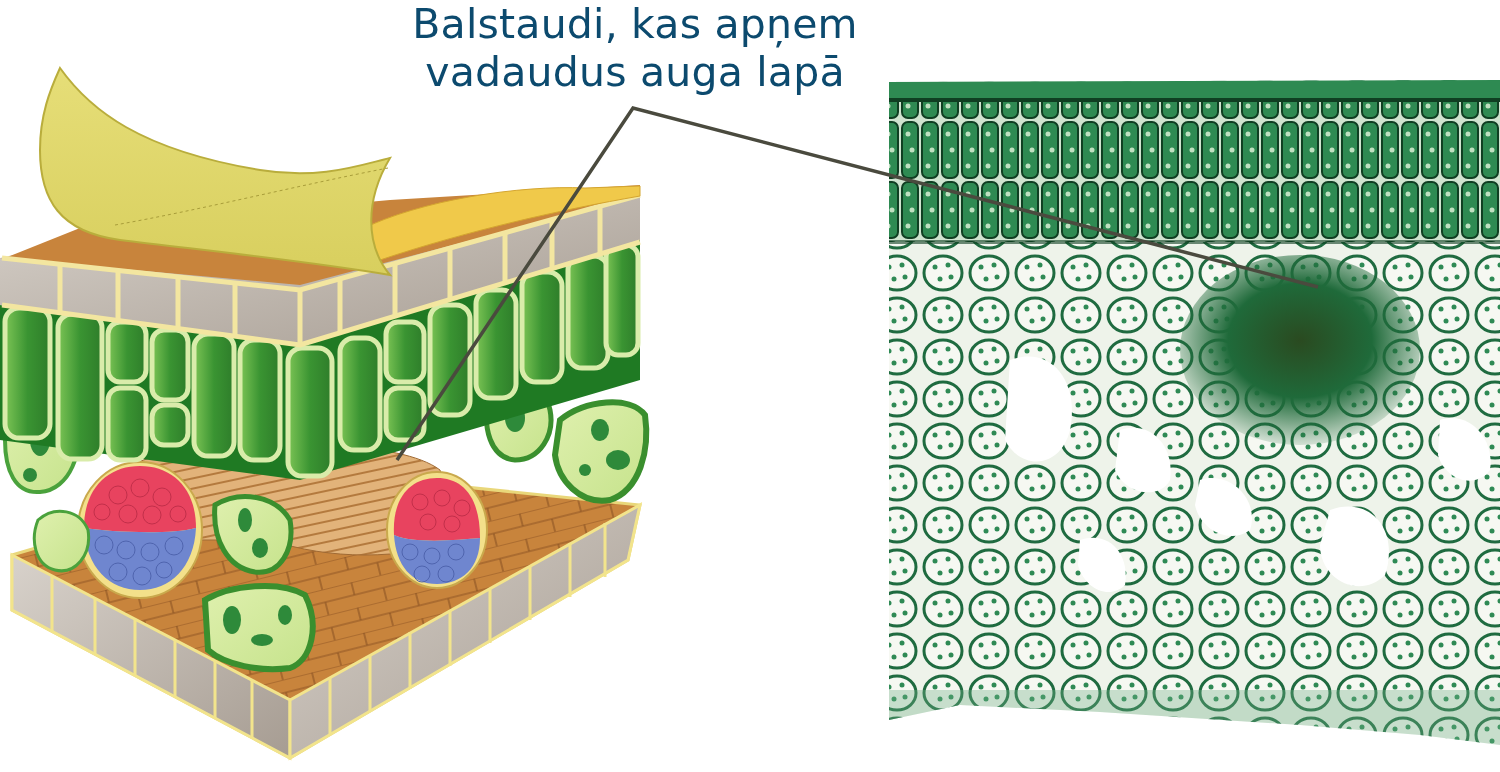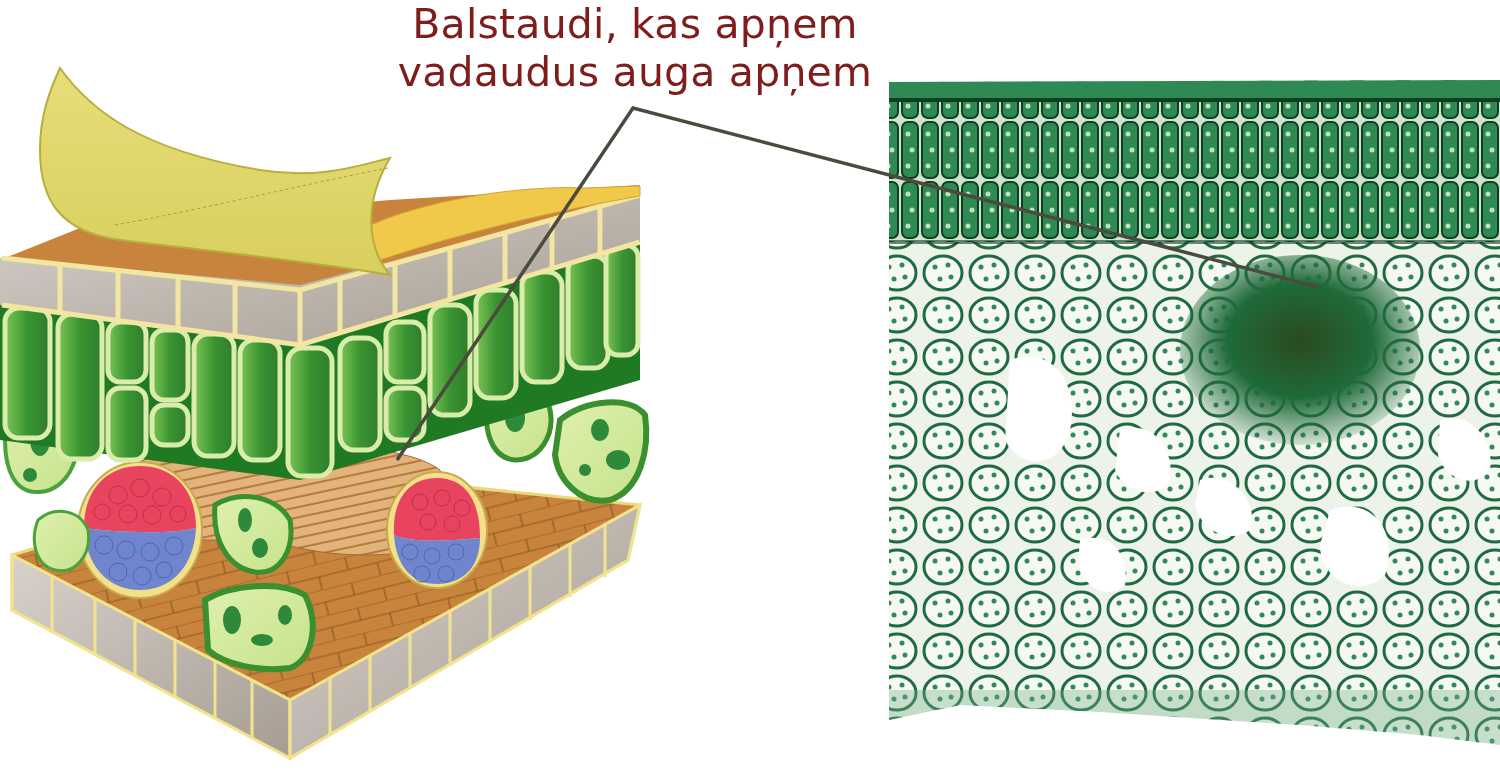--- a/index.html
+++ b/index.html
@@ -1,30 +1,30 @@
 <!DOCTYPE html>
 <html><head>
 <meta charset="utf-8">
 <style>
   html, body { margin:0; padding:0; background:#ffffff; }
   body { width:1500px; height:772px; position:relative; overflow:hidden; font-family:"DejaVu Sans", sans-serif; }
   .caption {
     position:absolute; left:380px; top:0px; width:510px; text-align:center;
-    color:#7f1d1d; font-family:"DejaVu Sans", sans-serif; font-size:41px; line-height:48px;
+    color:#0c4a6e; font-family:"DejaVu Sans", sans-serif; font-size:41px; line-height:48px;
     letter-spacing:0.2px;
   }
   .caption div { white-space:nowrap; }
   svg { position:absolute; left:0; top:0; }
 </style>
 </head>
 <body>
 
 <div class="caption">
   <div>Balstaudi, kas apņem</div>
-  <div>vadaudus auga apņem</div>
+  <div>vadaudus auga lapā</div>
 </div>
 
 <svg width="1500" height="772" viewBox="0 0 1500 772">
   <defs>
     <linearGradient id="cut" x1="0" y1="0" x2="0" y2="1">
       <stop offset="0" stop-color="#e6de78"></stop>
         <stop offset="1" stop-color="#d8cf5e"></stop>
     </linearGradient>
     <linearGradient id="pal" x1="0" y1="0" x2="1" y2="0">
       <stop offset="0" stop-color="#7cc455"></stop>

